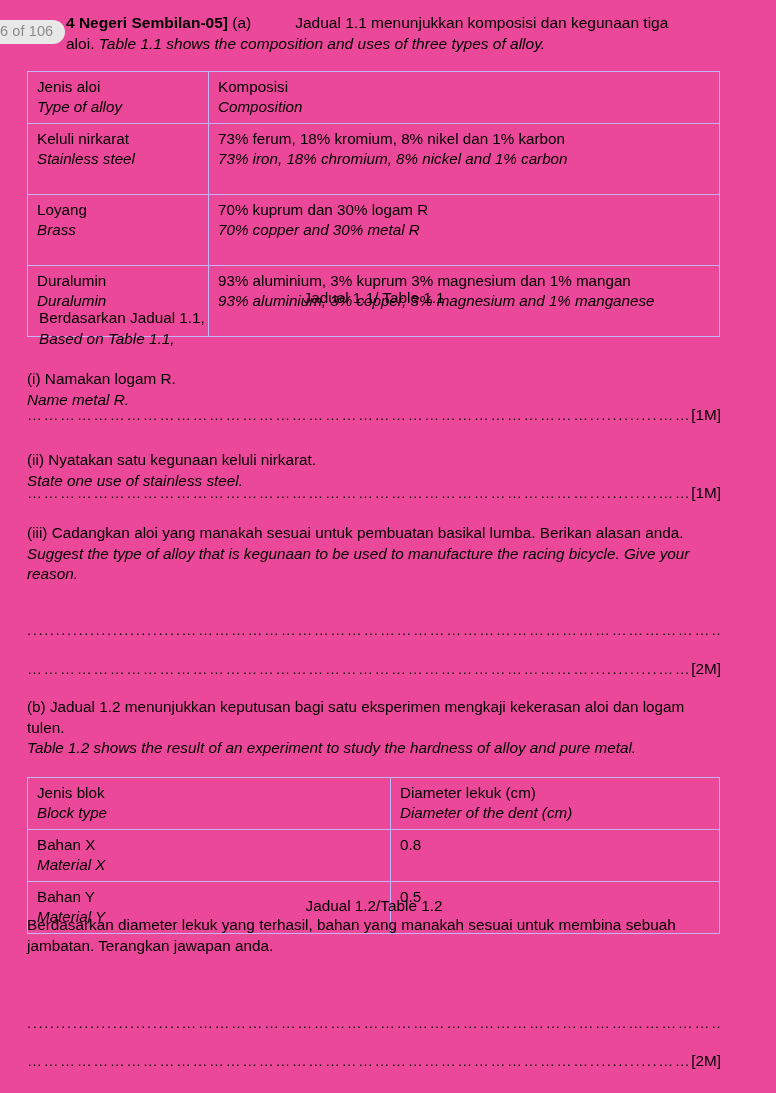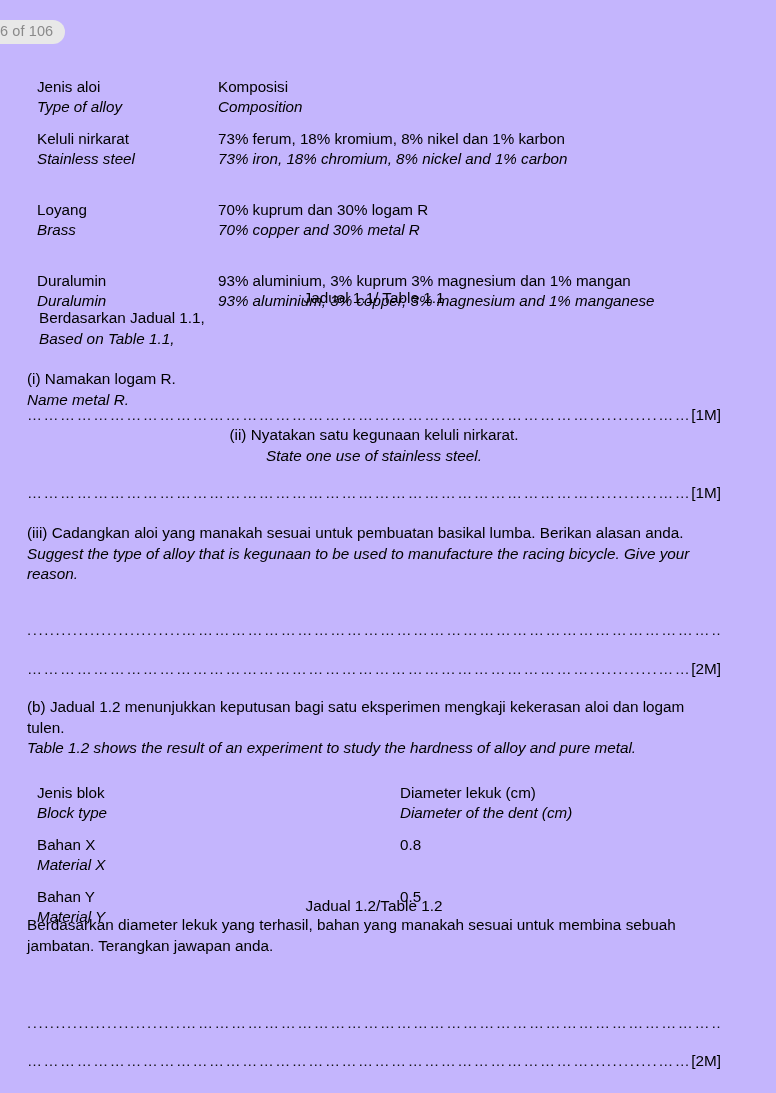--- a/index.html
+++ b/index.html
@@ -14,21 +14,21 @@
     font-family: "Liberation Sans", sans-serif;
     color: #000000;
     overflow: hidden;
   }
 
   .page {
     position: absolute;
     left: 0; top: 0;
     width: 776px;
     height: 1093px;
-    background: #c4b5fd;
+    background: #ec4899;
   }
 
   
   .page-badge {
     position: absolute;
     left: -14px;
     top: 20px;
     padding: 4px 12px 5px 14px;
     background: #e8e8e8;
     color: #8a8a8a;
@@ -132,20 +132,24 @@
     font-size: 15.3px;
   }
 </style>
 </head>
 <body>
 
 <div class="page">
 
   <div class="page-badge">6 of 106</div>
 
+  <div class="header-block">
+    <div class="header-line1"><span class="hdr-code">4 Negeri Sembilan-05]</span> <span class="hdr-part">(a)</span><span class="hdr-gap"></span><span>Jadual 1.1 menunjukkan komposisi dan kegunaan tiga</span></div>
+    <div class="header-line2"><span>aloi.</span> <span class="ital">Table 1.1 shows the composition and uses of three types of alloy.</span></div>
+  </div>
 
   <table class="qtable tbl1">
     <tbody>
         <tr class="r-head">
       <td class="c1">
         <span class="cell-my">Jenis aloi</span>
         <span class="cell-en">Type of alloy</span>
       </td>
       <td class="c2">
         <span class="cell-my">Komposisi</span>
@@ -196,21 +200,21 @@
 
   <div class="col txt" style="top:369px;">
     <div>(i) Namakan logam R.</div>
     <div class="ital">Name metal R.</div>
   </div>
   <div class="col dotline" style="top:405px;">
     <span class="dots">…………………………………………………………………………………………............………………………</span>
       <span class="marks">[1M]</span>
   </div>
 
-  <div class="col txt" style="top:425px;text-align:center;">
+  <div class="col txt" style="top:450px;">
     <div>(ii) Nyatakan satu kegunaan keluli nirkarat.</div>
     <div class="ital">State one use of stainless steel.</div>
   </div>
   <div class="col dotline" style="top:483px;">
     <span class="dots">…………………………………………………………………………………………............………………………</span>
       <span class="marks">[1M]</span>
   </div>
 
   <div class="col txt" style="top:523px;">
     <div>(iii) Cadangkan aloi yang manakah sesuai untuk pembuatan basikal lumba. Berikan alasan anda.</div>

